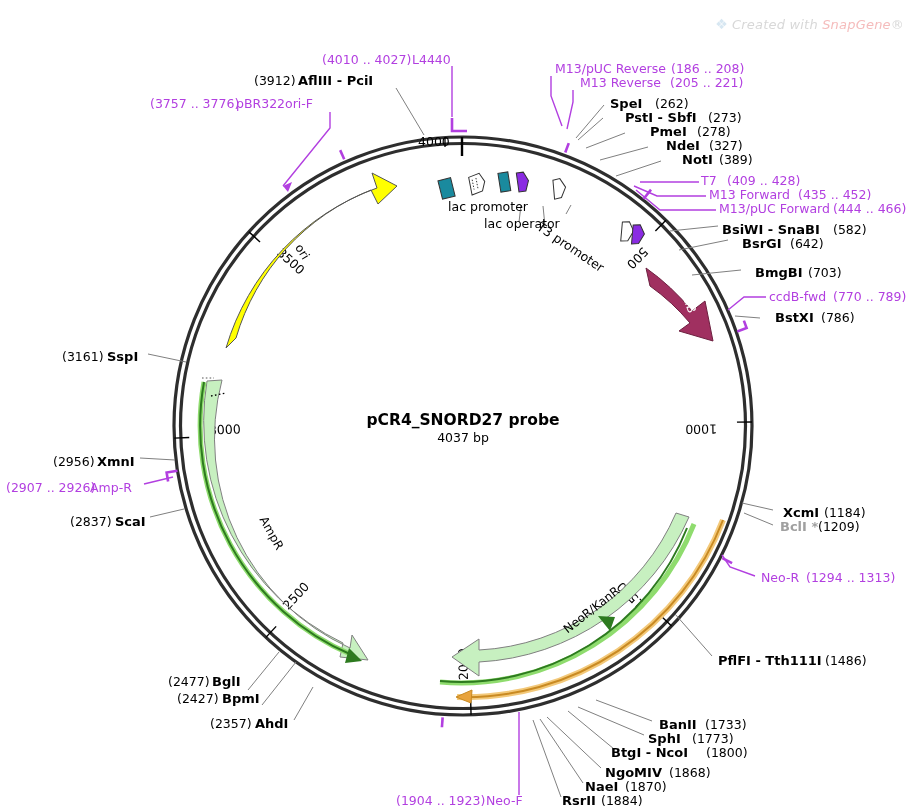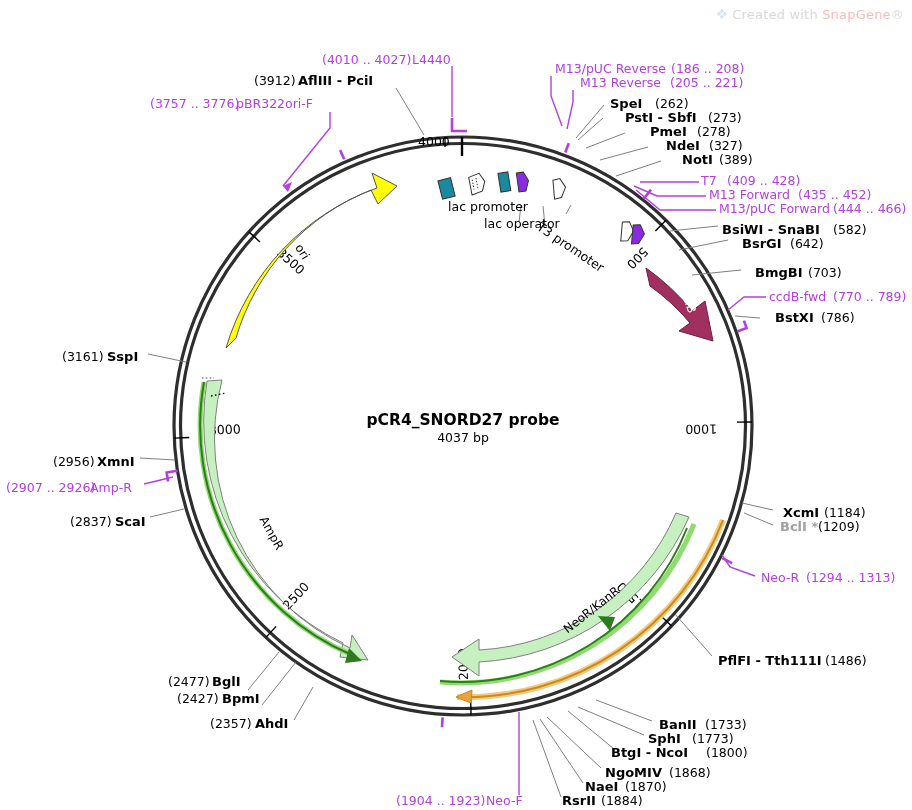--- a/index.html
+++ b/index.html
@@ -8,25 +8,26 @@
     background:#ffffff;
     font-family:"DejaVu Sans","Liberation Sans",sans-serif;
     overflow:hidden;
     position:relative;
   }
   #stage{position:absolute;left:0;top:0;width:912px;height:810px;}
   svg#map{position:absolute;left:0;top:0;width:912px;height:810px;}
 
   
   .wm{
-    position:absolute;right:8px;top:6px;
+    position:absolute;right:8px;top:16px;
     font-size:13px;color:#d8d8d8;
     font-family:"DejaVu Sans","Liberation Sans",sans-serif;
     white-space:nowrap;
     letter-spacing:.2px;
+    font-style:italic;
   }
   .wm .sg{color:#f5bcbc;}
   .wm .gene{color:#d8d8d8;}
   .wm .drop{display:inline-block;color:#d7e7f2;margin-right:4px;font-size:14px;}
 
   
   .enz       {font-size:13px;font-weight:bold;fill:#000;font-family:"DejaVu Sans","Liberation Sans",sans-serif;}
   .enzdim    {font-size:13px;font-weight:bold;fill:#a0a0a0;font-family:"DejaVu Sans","Liberation Sans",sans-serif;}
   .pos       {font-size:12.5px;font-weight:normal;fill:#000;font-family:"DejaVu Sans","Liberation Sans",sans-serif;}
   .primer    {font-size:12.5px;fill:#b23fe0;font-family:"DejaVu Sans","Liberation Sans",sans-serif;}

